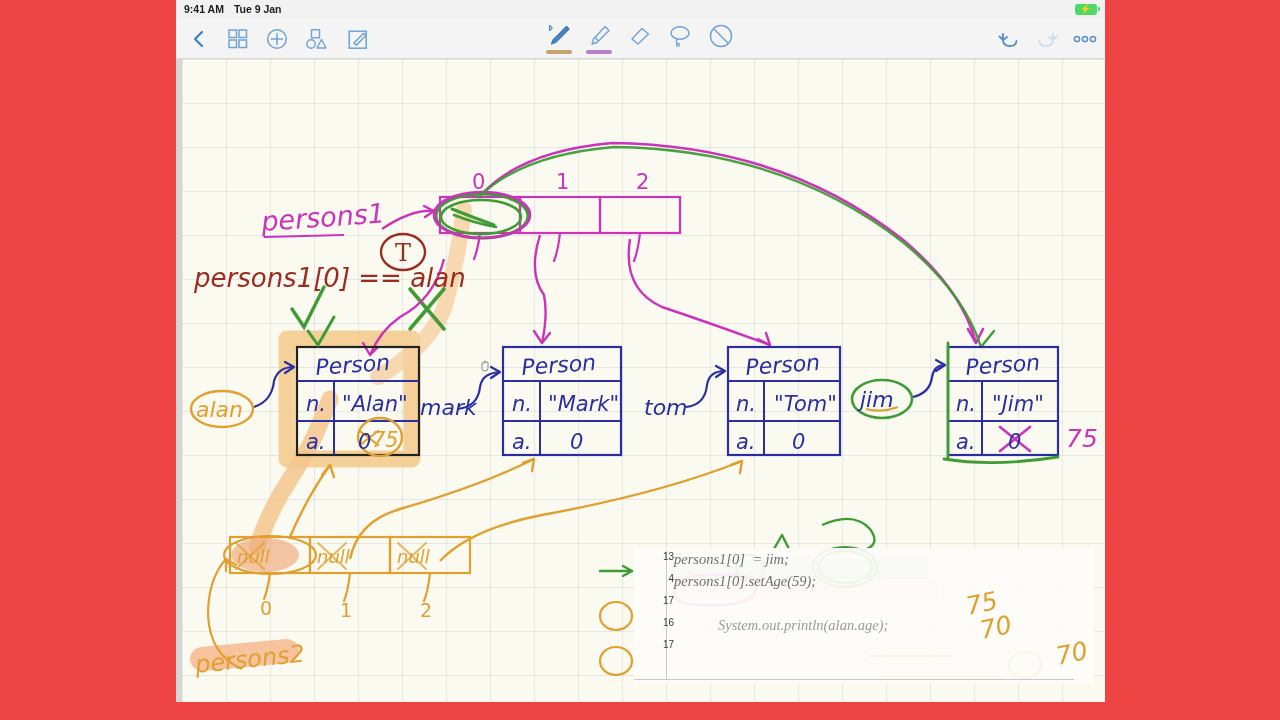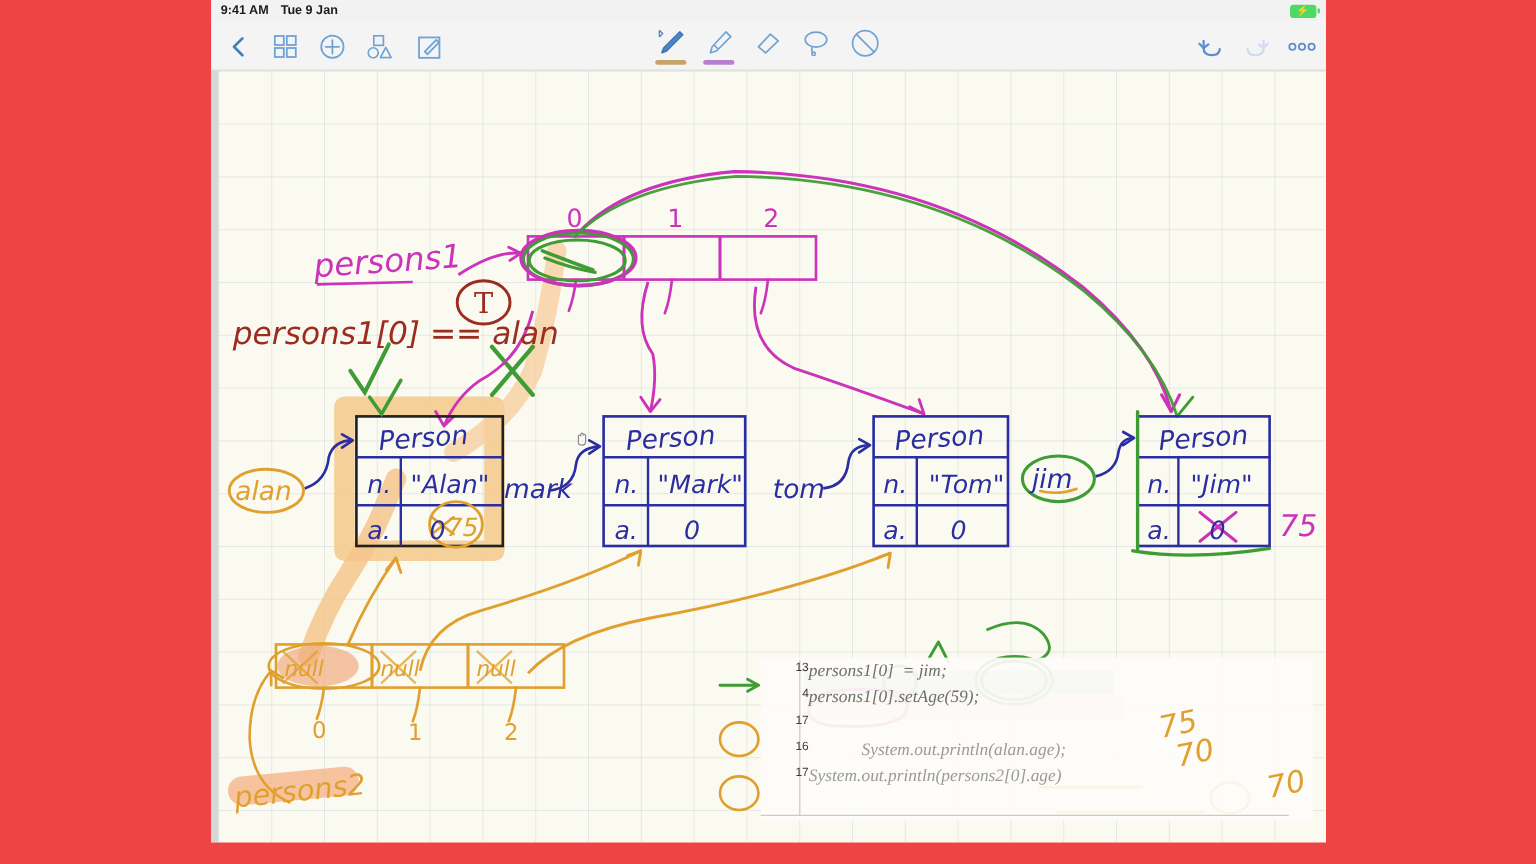--- a/index.html
+++ b/index.html
@@ -465,21 +465,20 @@
 
         <div class="ln" style="top:25px;">4</div>
         <div class="cl dark" style="top:25px;">persons1[0].setAge(59);</div>
 
         <div class="ln" style="top:47px;">17</div>
 
         <div class="ln" style="top:69px;text-align:right;">16</div>
         <div class="cl" style="top:69px;margin-left:44px;">System.out.println(alan.age);</div>
 
         <div class="ln" style="top:91px;">17</div>
-        <div class="cl" style="top:91px;">System.out.println(persons2[0].age)</div>
       </div>
 
       <svg width="923" height="643" style="pointer-events:none;">
         <text x="786" y="556" fill="#e0a030" font-family="DejaVu Sans, sans-serif" font-size="25" font-style="italic" transform="rotate(-12 786 556)">75</text>
         <text x="800" y="580" fill="#e0a030" font-family="DejaVu Sans, sans-serif" font-size="25" font-style="italic" transform="rotate(-12 800 580)">70</text>
         <text x="876" y="606" fill="#e0a030" font-family="DejaVu Sans, sans-serif" font-size="25" font-style="italic" transform="rotate(-12 876 606)">70</text>
       </svg>
 
       <div style="position:absolute; left:296px; top:300px; width:14px; height:14px;">
         <svg width="14" height="14" viewBox="0 0 14 14">

